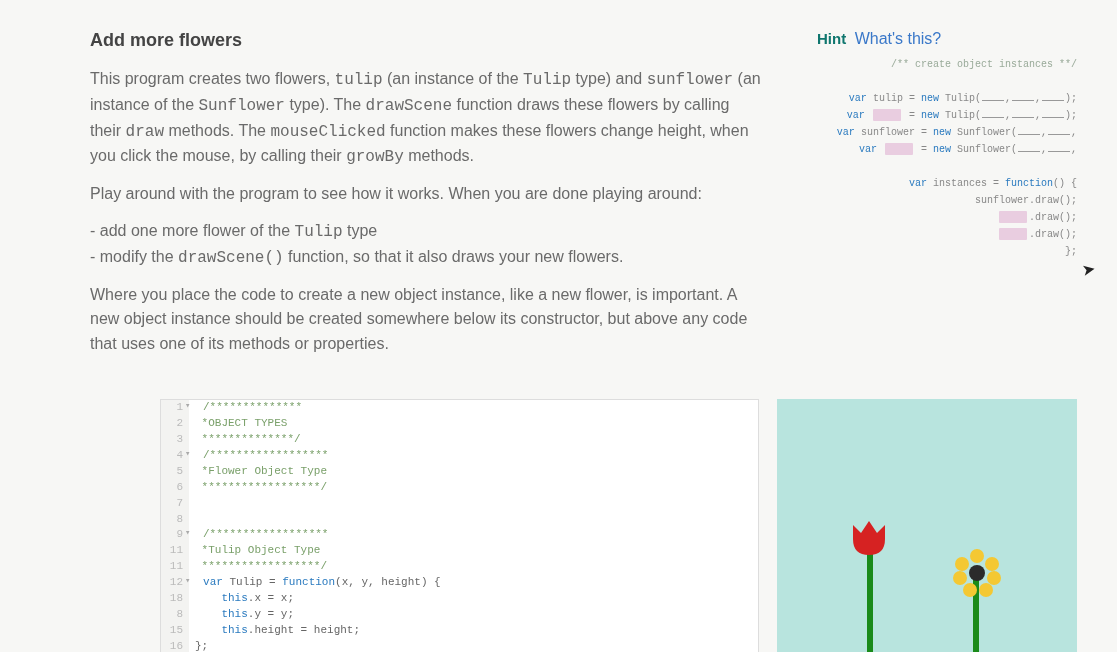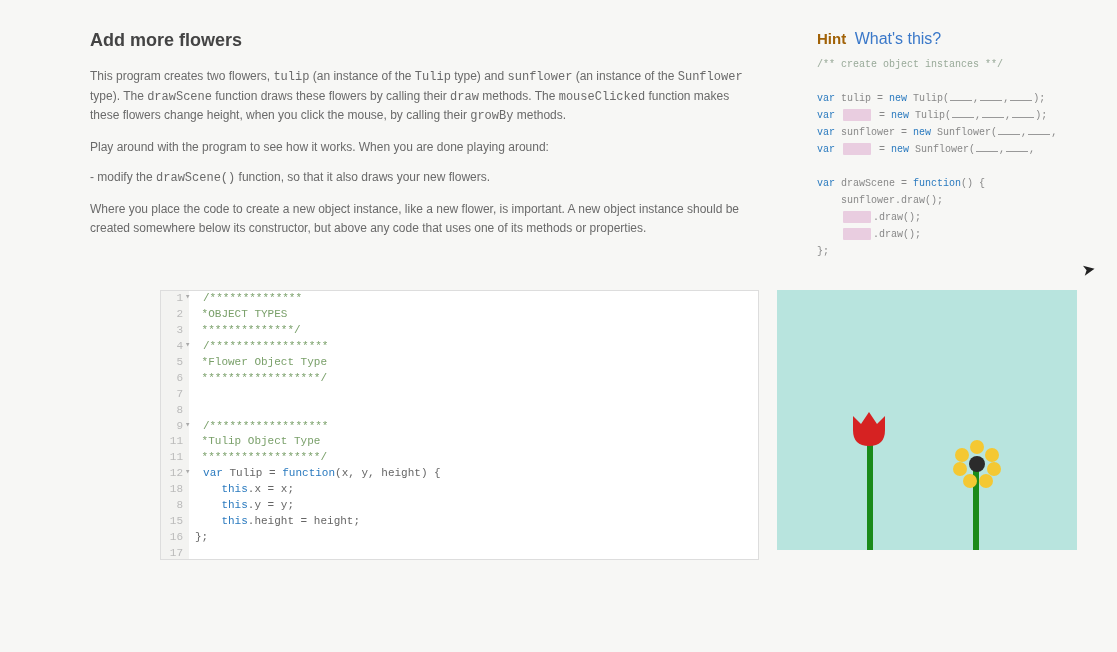--- a/index.html
+++ b/index.html
@@ -19,49 +19,50 @@
   }
   .left-col { flex: 1; }
   .right-col { width: 260px; }
   h1 {
     font-size: 18px;
     font-weight: bold;
     color: #444;
     margin-bottom: 16px;
   }
   .desc p, .desc ul {
-    font-size: 12px;
+    font-size: 16px;
     line-height: 1.55;
     color: #6a6a6a;
     margin-bottom: 12px;
   }
   .desc .code-inline {
     font-family: "Courier New", monospace;
     color: #6a6a6a;
   }
   .desc ul { list-style: none; padding-left: 0; }
   .desc ul li::before { content: "- "; }
 
   .hint-title {
     font-size: 15px;
     font-weight: bold;
-    color: #a16207;
+    color: #0f766e;
   }
   .hint-link {
     color: #3a78c9;
     font-size: 16px;
     cursor: pointer;
     margin-left: 4px;
   }
   .hint-body {
     font-family: "Courier New", monospace;
     font-size: 10px;
     line-height: 1.7;
     color: #888;
     margin-top: 8px;
+    text-align: right;
   }
   .hint-body .kw { color: #2a7abf; }
   .hint-body .blank {
     display: inline-block;
     border-bottom: 1px solid #999;
     min-width: 22px;
     height: 10px;
     vertical-align: baseline;
     margin: 0 1px;
   }
@@ -167,40 +168,41 @@
 
 <div class="top">
   <div class="left-col">
     <h1>Add more flowers</h1>
     <div class="desc">
       <p>
         <span>This program creates two flowers, </span><span class="code-inline">tulip</span><span> (an instance of the </span><span class="code-inline">Tulip</span><span> type) and </span><span class="code-inline">sunflower</span><span> (an instance of the </span><span class="code-inline">Sunflower</span><span> type). The </span><span class="code-inline">drawScene</span><span> function draws these flowers by calling their </span><span class="code-inline">draw</span><span> methods. The </span><span class="code-inline">mouseClicked</span><span> function makes these flowers change height, when you click the mouse, by calling their </span><span class="code-inline">growBy</span><span> methods.</span>
       </p>
       <p>Play around with the program to see how it works. When you are done playing around:</p>
       <ul>
+        <li><span>add one more flower of the </span><span class="code-inline">Tulip</span><span> type</span></li>
         <li><span>modify the </span><span class="code-inline">drawScene()</span><span> function, so that it also draws your new flowers.</span></li>
       </ul>
       <p>Where you place the code to create a new object instance, like a new flower, is important. A new object instance should be created somewhere below its constructor, but above any code that uses one of its methods or properties.</p>
     </div>
   </div>
 
   <div class="right-col">
     <div>
       <span class="hint-title">Hint</span>
       <span class="hint-link">What's this?</span>
     </div>
     <div class="hint-body">
       <div class="comment">/** create object instances **/</div>
       <br>
       <div><span class="kw">var</span> <span>tulip</span> = <span class="kw">new</span> <span>Tulip(</span><span class="blank"></span>,<span class="blank"></span>,<span class="blank"></span>);</div>
       <div><span class="kw">var</span> <span class="box"></span> = <span class="kw">new</span> <span>Tulip(</span><span class="blank"></span>,<span class="blank"></span>,<span class="blank"></span>);</div>
       <div><span class="kw">var</span> <span>sunflower</span> = <span class="kw">new</span> <span>Sunflower(</span><span class="blank"></span>,<span class="blank"></span>,</div>
       <div><span class="kw">var</span> <span class="box"></span> = <span class="kw">new</span> <span>Sunflower(</span><span class="blank"></span>,<span class="blank"></span>,</div>
       <br>
-      <div><span class="kw">var</span> <span>drawScene = </span><span class="kw">function</span><span>() {</span></div>
+      <div><span class="kw">var</span> <span>instances = </span><span class="kw">function</span><span>() {</span></div>
       <div style="padding-left:24px">sunflower.draw();</div>
       <div style="padding-left:24px"><span class="box"></span><span>.draw();</span></div>
       <div style="padding-left:24px"><span class="box"></span><span>.draw();</span></div>
       <div>};</div>
     </div>
   </div>
 </div>
 
 <span class="cursor">➤</span>
 

